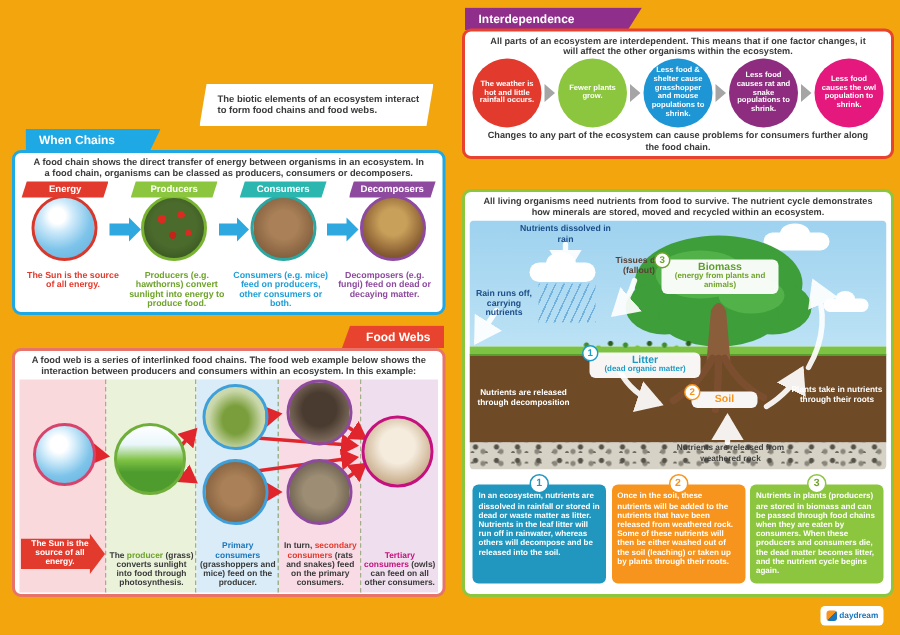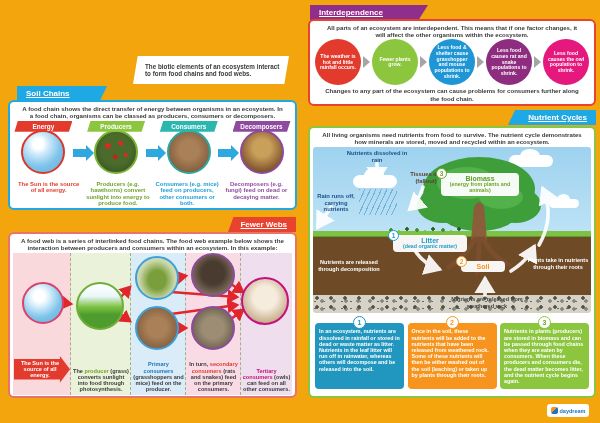--- a/index.html
+++ b/index.html
@@ -13,21 +13,21 @@
   #poster {
     position:absolute; inset:0;
     background:
       radial-gradient(circle at 20% 30%, rgba(255,205,60,.25) 0 18px, transparent 19px),
       radial-gradient(circle at 70% 80%, rgba(255,205,60,.22) 0 22px, transparent 23px),
       radial-gradient(circle at 45% 60%, rgba(230,150,10,.18) 0 14px, transparent 15px),
       #F2A50C;
   }
   .abs { position:absolute; }
   .white-box { background:#fff; border-radius:6px; }
-  .tab { color:#fff; font-weight:bold; font-size:8px; display:flex; align-items:center; padding:0 9px;text-decoration:underline; }
+  .tab { color:#fff; font-weight:bold; font-size:8px; display:flex; align-items:center; padding:0 9px; }
   .tab-r { clip-path:polygon(0 0,100% 0,92% 100%,0 100%); }
   .tab-l { clip-path:polygon(8% 0,100% 0,100% 100%,0 100%); justify-content:flex-end; }
   .intro-txt { font-size:6.2px; line-height:1.18; font-weight:bold; color:#3A3A3A; text-align:center; }
 
   
   #title-box { left:8px; top:7px; width:279px; height:48px; background:#1FA9E4;
     clip-path:polygon(0 0,100% 0,97% 100%,0 100%);
     display:flex; align-items:center; padding:0 10px 0 12px; gap:8px; }
   #title-box h1 { color:#fff; font-size:30px; font-weight:bold; letter-spacing:-1px; transform:scaleX(.95); transform-origin:left;
     text-shadow:1px 2px 2px rgba(0,0,0,.25); white-space:nowrap; }
@@ -176,21 +176,21 @@
 <body>
 
 <div id="poster">
 
 
   <div id="fcw-white" class="abs">
     <div class="intro-txt">The biotic elements of an ecosystem interact to form food chains and food webs.</div>
   </div>
 
   <div id="fc-tab" class="abs tab tab-r">
-    <span>Soil Chains</span>
+    <span>When Chains</span>
   </div>
   <div id="fc-box" class="abs white-box">
     <div class="intro-txt">A food chain shows the direct transfer of energy between organisms in an ecosystem. In a food chain, organisms can be classed as producers, consumers or decomposers.</div>
     <div id="fc-stages">
       <div class="stage">
         <div class="stage-banner b-energy">Energy</div>
         <div class="stage-circle c-energy"></div>
       </div>
       <div class="fc-arrow"></div>
       <div class="stage">
@@ -210,21 +210,21 @@
     </div>
     <div id="fc-captions">
       <div class="fc-cap t-red">The Sun is the source of all energy.</div>
       <div class="fc-cap t-green">Producers (e.g. hawthorns) convert sunlight into energy to produce food.</div>
       <div class="fc-cap t-teal">Consumers (e.g. mice) feed on producers, other consumers or both.</div>
       <div class="fc-cap t-purple">Decomposers (e.g. fungi) feed on dead or decaying matter.</div>
     </div>
   </div>
 
   <div id="fw-tab" class="abs tab tab-l">
-    <span>Fewer Webs</span>
+    <span>Food Webs</span>
   </div>
   <div id="fw-box" class="abs white-box">
     <div class="intro-txt">A food web is a series of interlinked food chains. The food web example below shows the interaction between producers and consumers within an ecosystem. In this example:</div>
     <div id="web-area">
       <div class="wcol wcol1 wcol-dash"></div>
       <div class="wcol wcol2 wcol-dash"></div>
       <div class="wcol wcol3 wcol-dash"></div>
       <div class="wcol wcol4 wcol-dash"></div>
       <div class="wcol wcol5"></div>
 
@@ -277,23 +277,20 @@
       <div class="id-arrow"></div>
       <div class="id-circle id3">Less food &amp; shelter cause grasshopper and mouse populations to shrink.</div>
       <div class="id-arrow"></div>
       <div class="id-circle id4">Less food causes rat and snake populations to shrink.</div>
       <div class="id-arrow"></div>
       <div class="id-circle id5">Less food causes the owl population to shrink.</div>
     </div>
     <div class="intro-txt" style="margin-top:2px;">Changes to any part of the ecosystem can cause problems for consumers further along the food chain.</div>
   </div>
 
-  <div id="nc-tab" class="abs tab tab-l">
-    <span>Nutrient Cycles</span>
-  </div>
   <div id="nc-box" class="abs white-box">
     <div class="intro-txt">All living organisms need nutrients from food to survive. The nutrient cycle demonstrates how minerals are stored, moved and recycled within an ecosystem.</div>
 
     <div id="nc-diagram">
       <div id="sky"></div>
       <div id="grass-strip"></div>
       <div id="soil"></div>
       <div id="gravel"></div>
 
       <div class="cloud" style="left:40px;top:28px;width:44px;height:13px;"></div>

